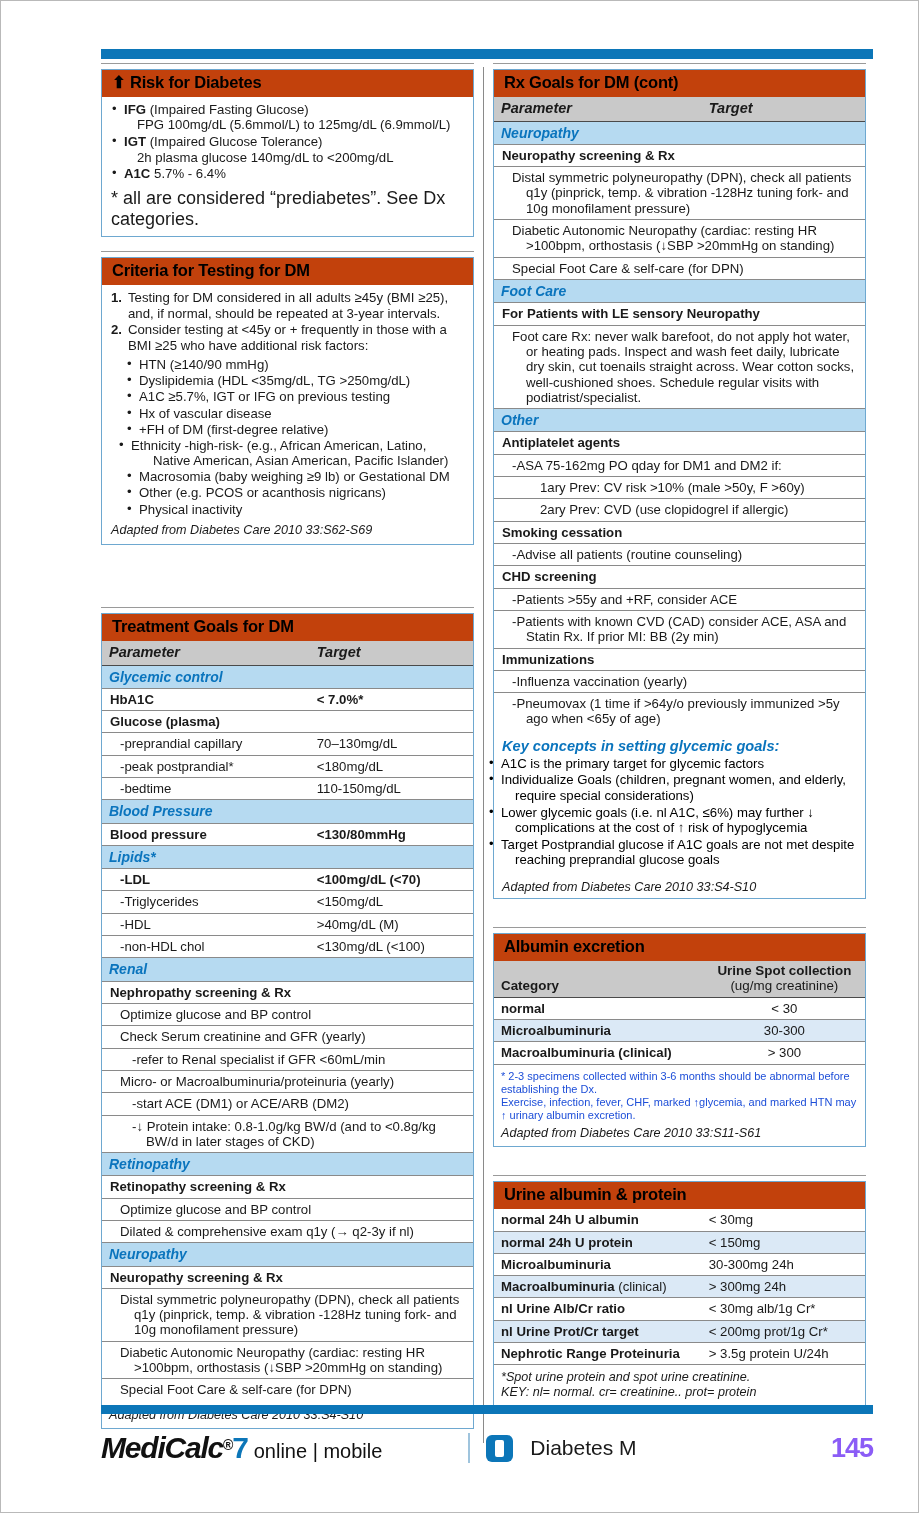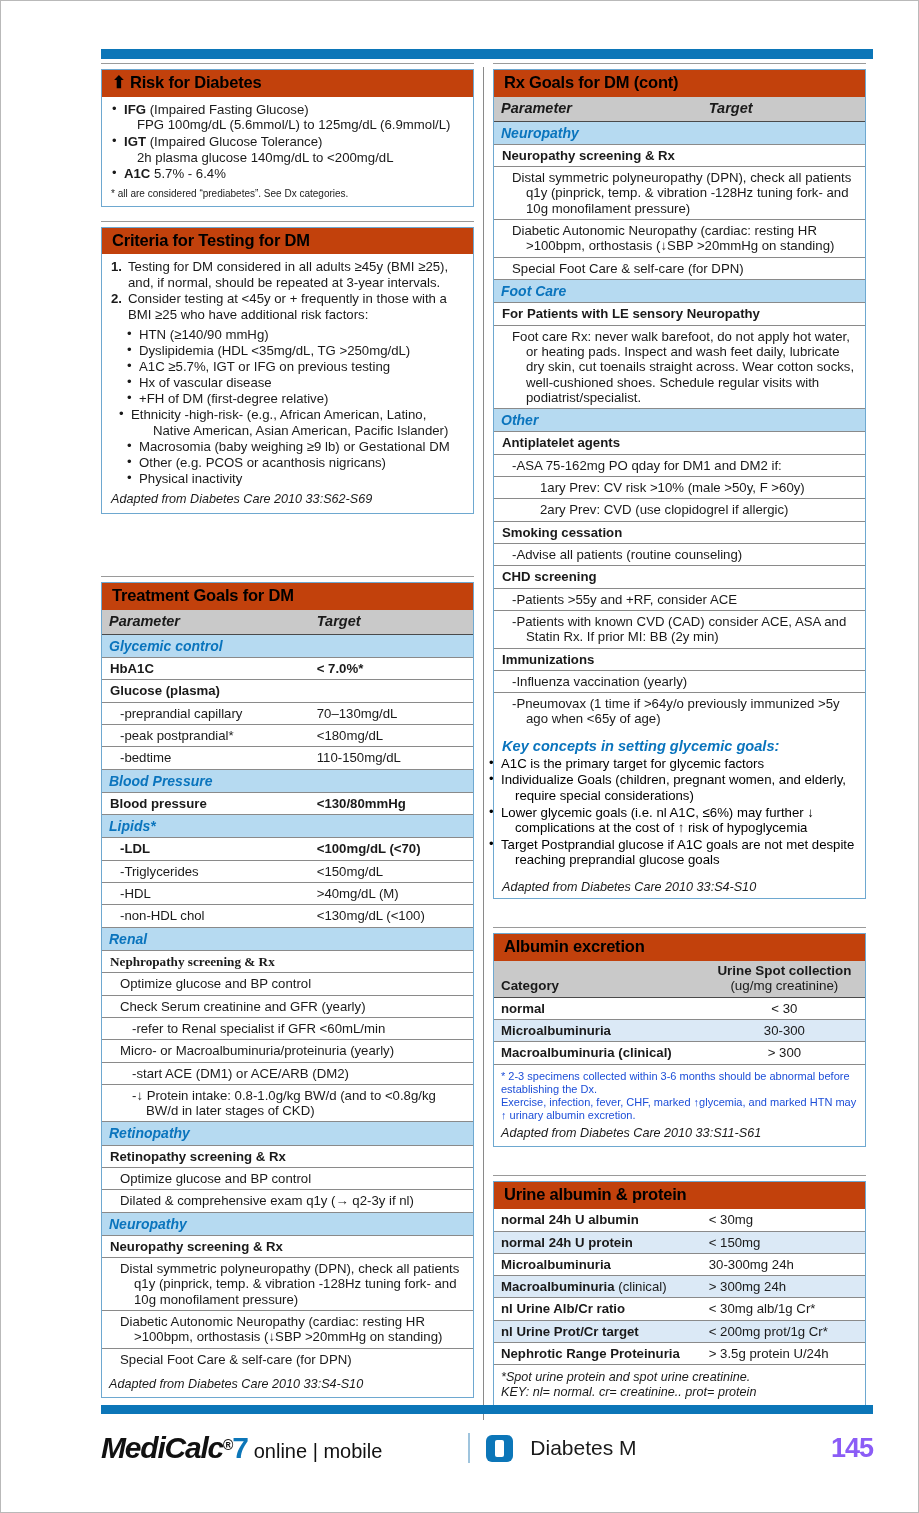--- a/index.html
+++ b/index.html
@@ -55,21 +55,21 @@
   .card-body { padding: 5px 8px 6px 9px; font-size: 13.2px; line-height: 1.18; color: #1a1a1a; }
 
   ul.bul { list-style: none; }
   ul.bul > li { position: relative; padding-left: 13px; margin-bottom: 1px; }
   ul.bul > li::before {
     content: "\2022"; position: absolute; left: 1px; top: -1px; font-size: 13px;
   }
   .ind { padding-left: 13px; display: block; }
   b, .b { font-weight: bold; }
   .note {
-    font-size: 10px; margin-top: 6px; color: #1a1a1a;
+    font-size: 18px; margin-top: 6px; color: #1a1a1a;
   }
   .src {
     font-style: italic; font-size: 12.6px; margin-top: 6px; color: #1a1a1a;
   }
 
   ol.num { list-style: none; }
   ol.num > li { position: relative; padding-left: 17px; margin-bottom: 1px; }
   ol.num > li > .n { position: absolute; left: 0; font-weight: bold; }
 
   ul.sub { list-style: none; margin-top: 4px; margin-left: 12px; }
@@ -244,21 +244,21 @@
                   <td class="v">&gt;40mg/dL (M)</td>
                 </tr>
                 <tr class="r">
                   <td class="p" style="padding-left: 18px;">-non-HDL chol</td>
                   <td class="v">&lt;130mg/dL (&lt;100)</td>
                 </tr>
                 <tr class="sec">
                   <td colspan="2">Renal</td>
                 </tr>
                 <tr class="r bold">
-                  <td colspan="2" style="padding-left: 8px; font-family: Liberation Serif, serif;">Nephropathy screening &amp; Rx</td>
+                  <td colspan="2" style="padding-left: 8px;">Nephropathy screening &amp; Rx</td>
                 </tr>
                 <tr class="r">
                   <td colspan="2" style="padding-left: 18px;">Optimize glucose and BP control</td>
                 </tr>
                 <tr class="r">
                   <td colspan="2" style="padding-left: 18px;">Check Serum creatinine and GFR (yearly)</td>
                 </tr>
                 <tr class="r">
                   <td colspan="2" style="padding-left: 30px;">-refer to Renal specialist if GFR &lt;60mL/min</td>
                 </tr>

